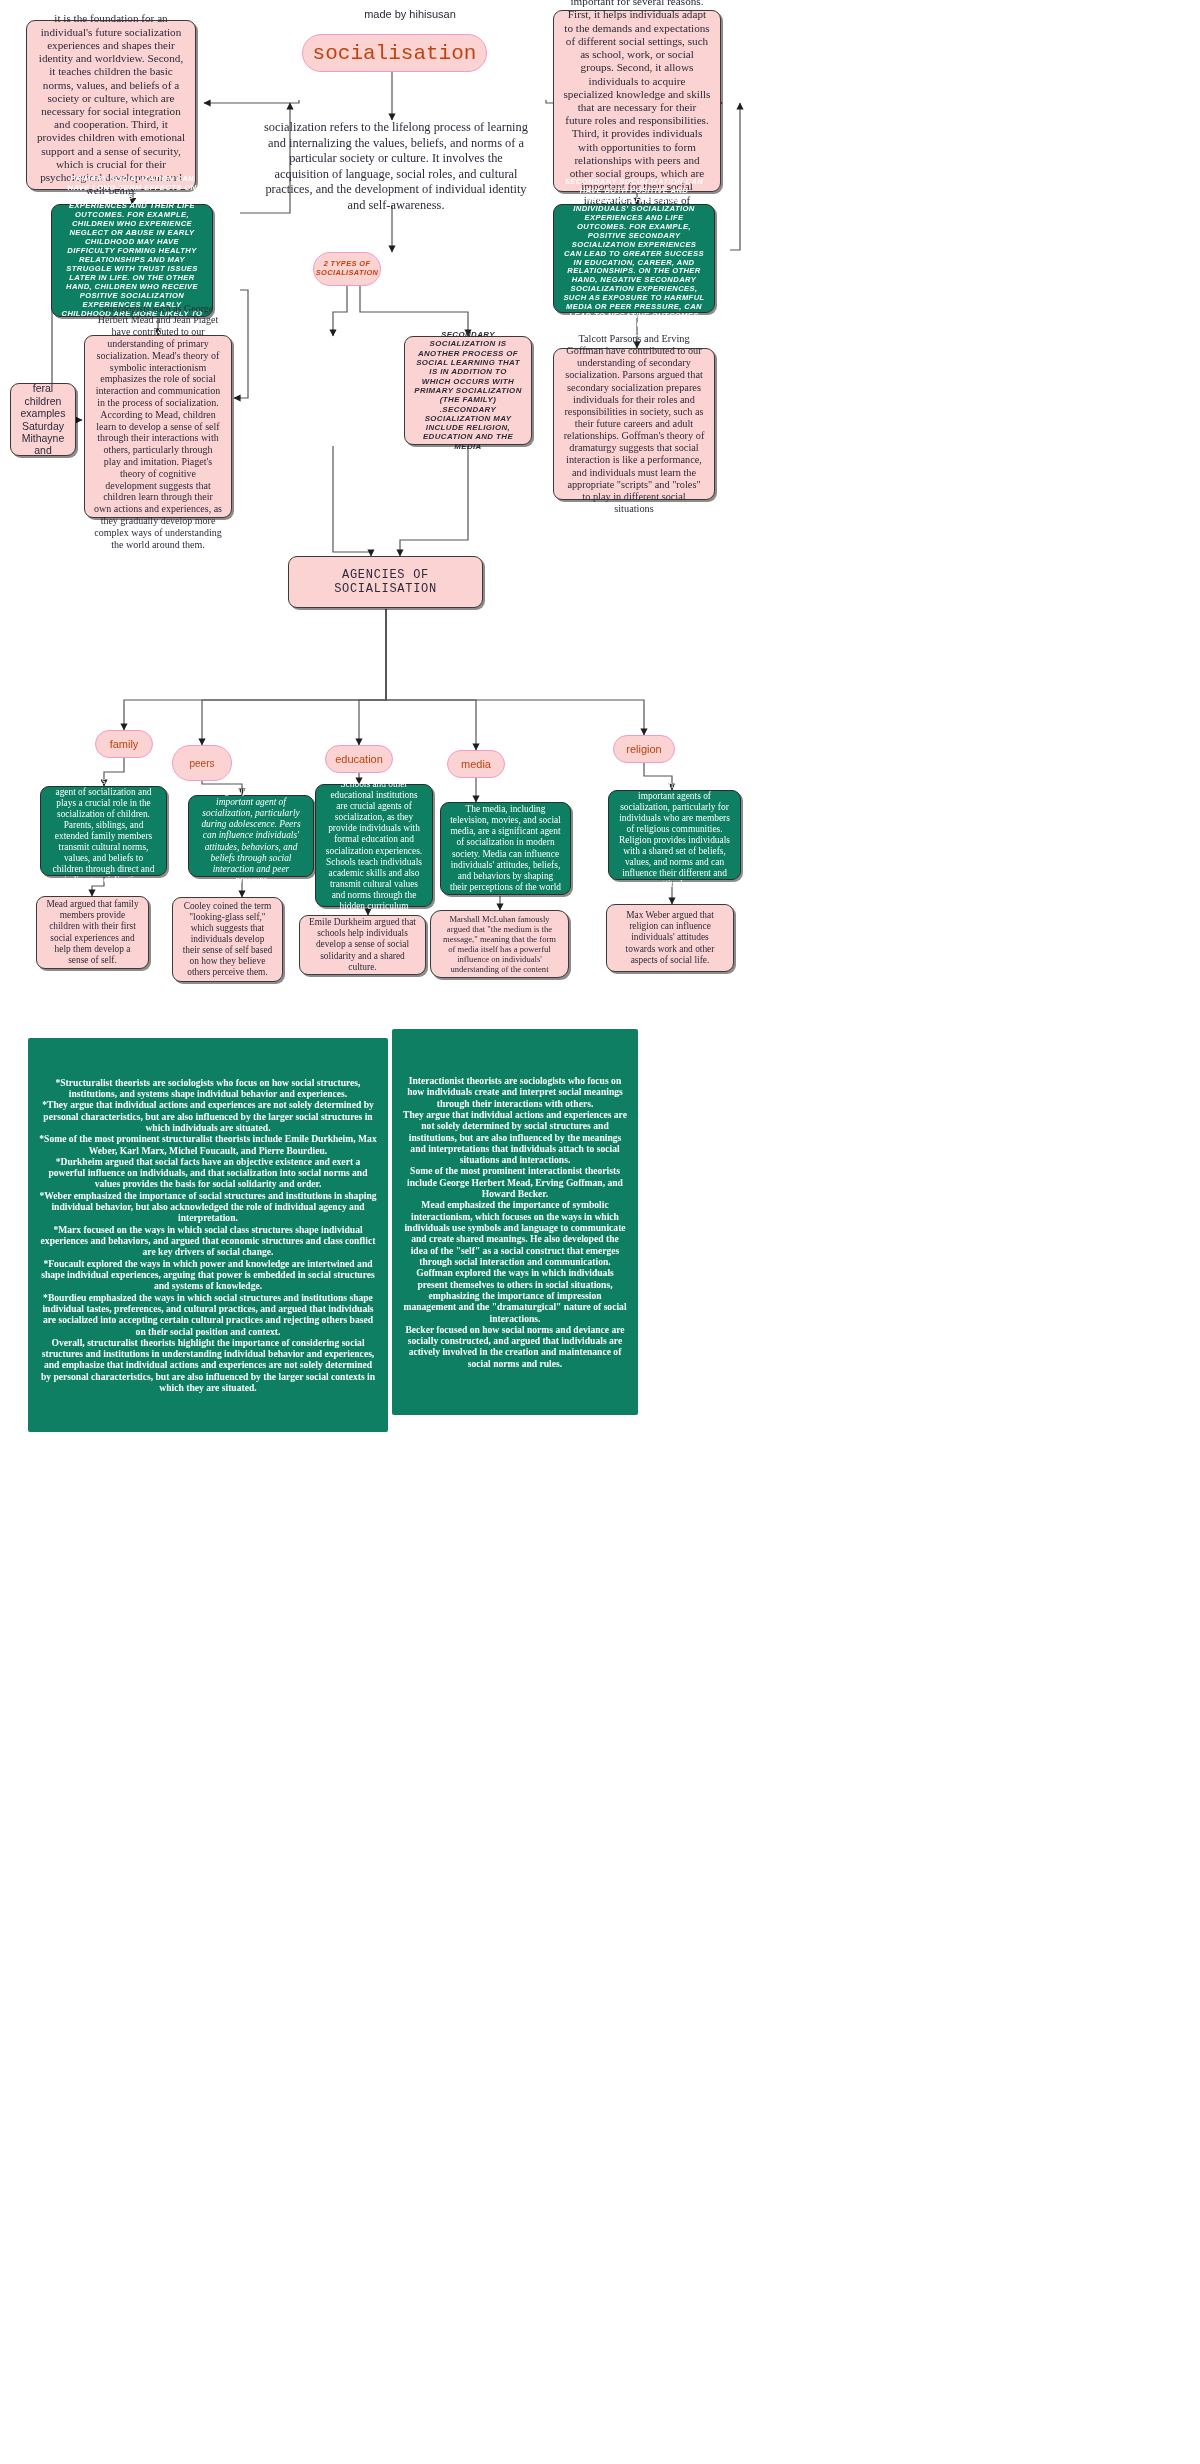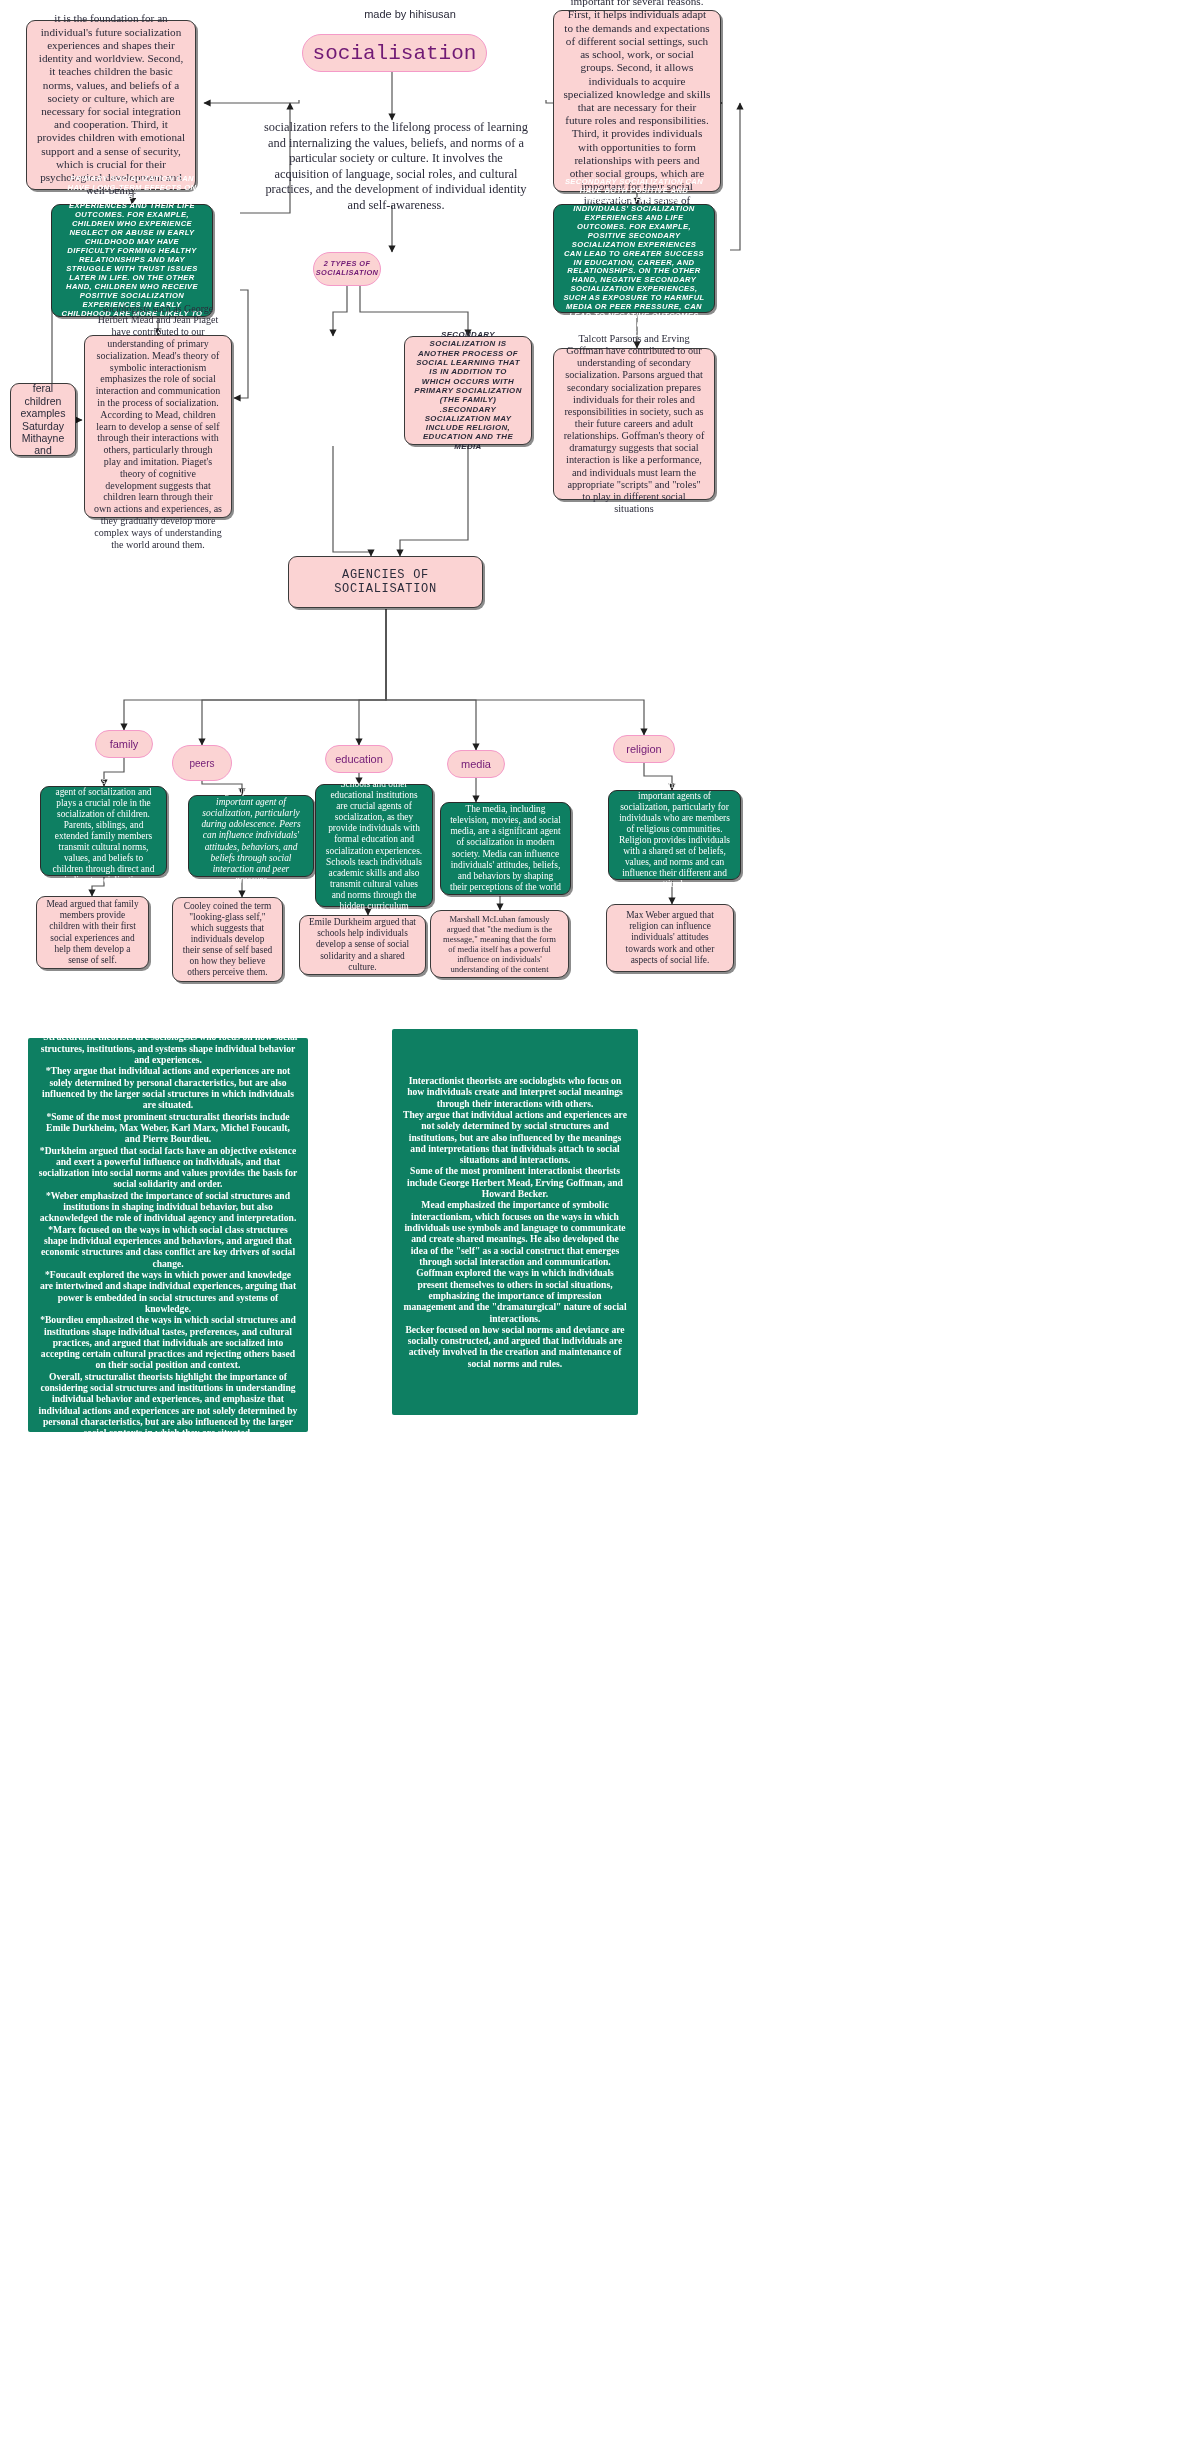--- a/index.html
+++ b/index.html
@@ -12,21 +12,21 @@
   .pink{background:#fbd3d3;border:1.6px solid #3a3a3a;border-radius:9px;
         color:#2b2b3a;box-shadow:2px 2px 0 rgba(0,0,0,.45);}
   .green{background:#0e7f62;border:1.6px solid #2b2b2b;border-radius:9px;
          color:#ffffff;box-shadow:2px 2px 0 rgba(0,0,0,.45);}
   .greenflat{background:#0e7f62;border:none;border-radius:2px;color:#ffffff;}
   .serif{font-family:"Liberation Serif",serif;}
   .sans{font-family:"Liberation Sans",sans-serif;}
   .mono{font-family:"Liberation Mono",monospace;}
   .caps{font-family:"Liberation Sans",sans-serif;font-style:italic;font-weight:bold;
         text-transform:uppercase;letter-spacing:.4px;}
-  .pill{border-radius:999px;background:#fbd3d3;border:1.8px solid #f49ac8;color:#701a75;}
+  .pill{border-radius:999px;background:#fbd3d3;border:1.8px solid #f49ac8;color:#c2410c;}
   .txt{line-height:1.18;white-space:pre-line;}
 
   #credit{position:absolute;left:330px;top:8px;width:160px;text-align:center;
           font-family:"Liberation Sans",sans-serif;font-size:11px;color:#2b2b3a;}
   #title{left:302px;top:34px;width:185px;height:38px;font-size:21px;}
   #center-def{position:absolute;left:262px;top:120px;width:268px;font-size:12.4px;
               color:#2b2b3a;text-align:center;line-height:1.25;}
 
   #box-primary-importance{left:26px;top:20px;width:170px;height:170px;font-size:11.2px;}
   #box-primary-effects{left:51px;top:204px;width:162px;height:113px;font-size:7.6px;}
@@ -51,21 +51,21 @@
   #box-education-desc{left:315px;top:784px;width:118px;height:123px;font-size:9.4px;}
   #box-media-desc{left:440px;top:802px;width:131px;height:93px;font-size:9.4px;}
   #box-religion-desc{left:608px;top:790px;width:133px;height:90px;font-size:9.4px;}
 
   #box-mead{left:36px;top:896px;width:113px;height:73px;font-size:9.4px;}
   #box-cooley{left:172px;top:897px;width:111px;height:85px;font-size:9.4px;}
   #box-durkheim{left:299px;top:915px;width:127px;height:60px;font-size:9.4px;}
   #box-mcluhan{left:430px;top:910px;width:139px;height:68px;font-size:8.6px;border-radius:11px;}
   #box-weber{left:606px;top:904px;width:128px;height:68px;font-size:9.4px;}
 
-  #panel-structuralist{left:28px;top:1038px;width:280px;height:394px;
+  #panel-structuralist{left:28px;top:1038px;width:360px;height:394px;
         font-size:9.6px;font-weight:bold;padding:14px 10px;}
   #panel-interactionist{left:392px;top:1029px;width:246px;height:386px;
         font-size:9.6px;font-weight:bold;padding:14px 10px;}
 </style>
 </head>
 <body>
 
 <div id="canvas">
 
   <svg id="wires">

